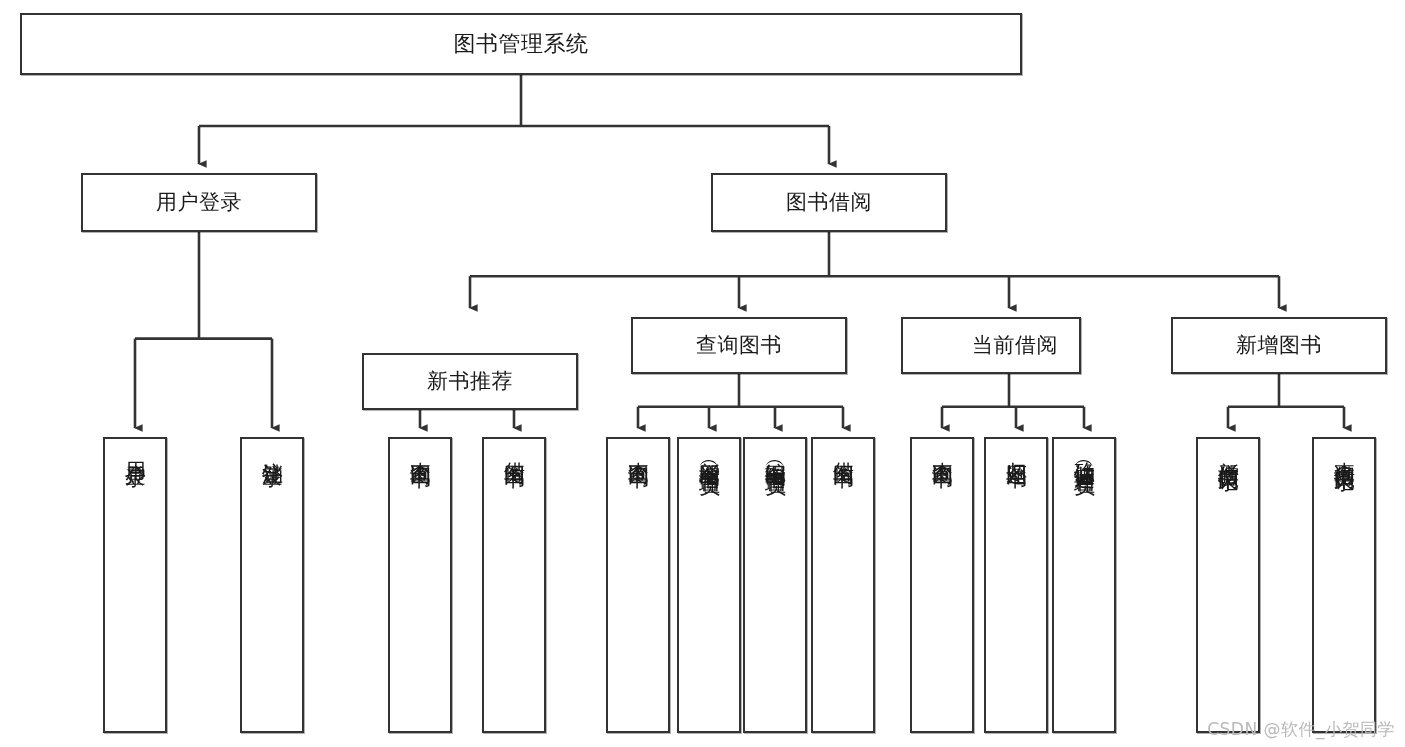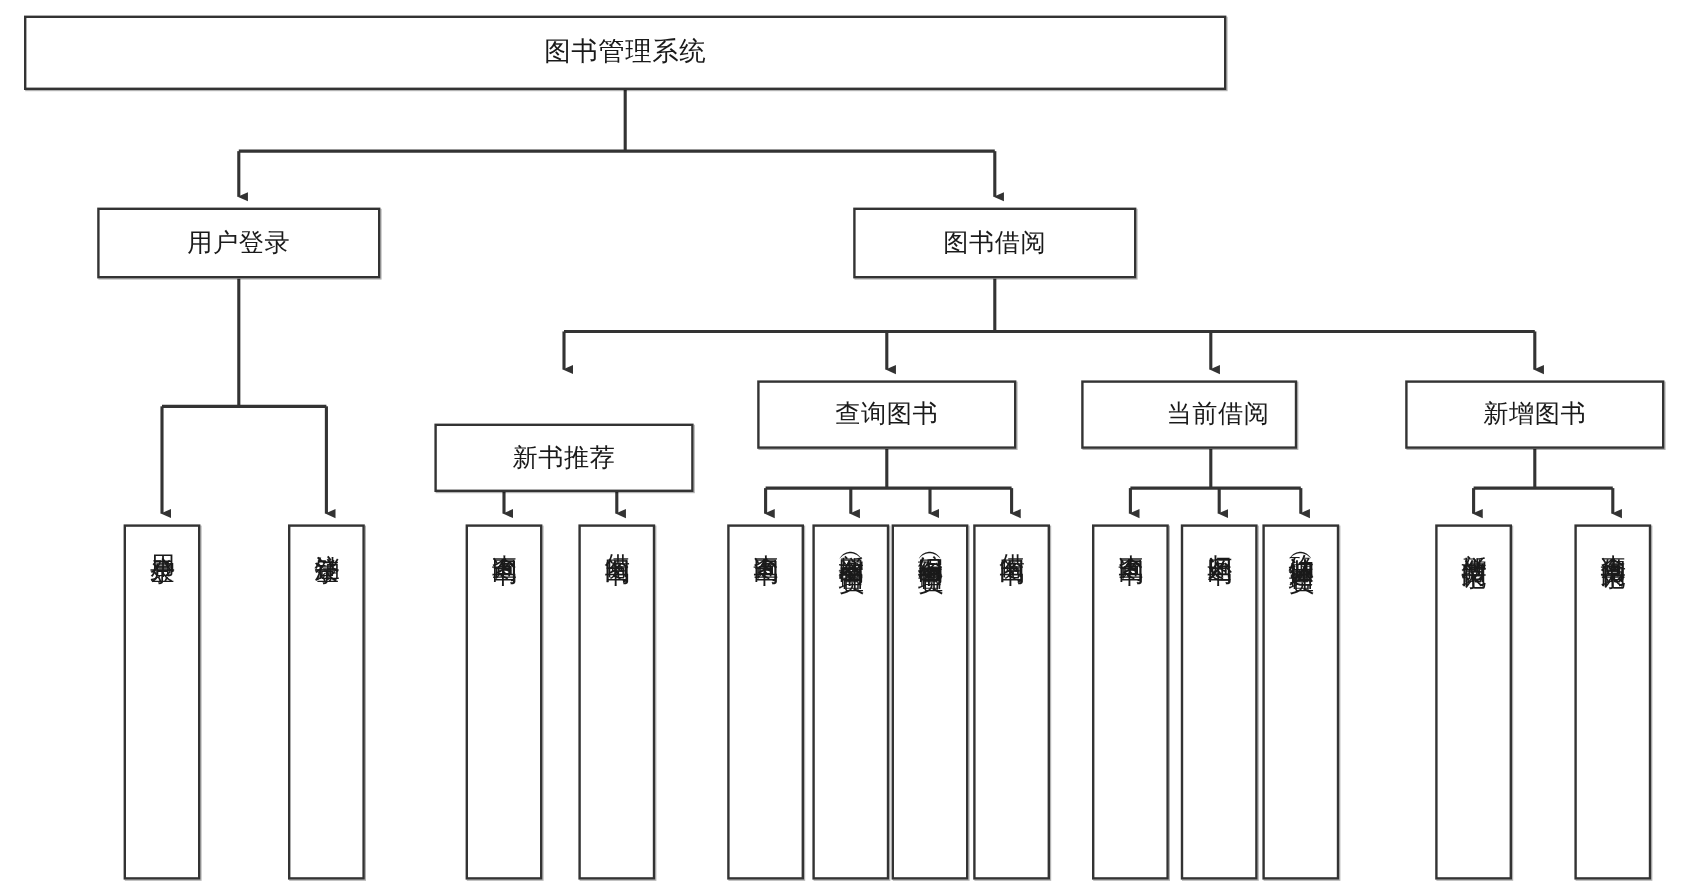--- a/index.html
+++ b/index.html
@@ -176,13 +176,14 @@
         <span class="label">确认归还（管理员）</span>
       </div>
       <div class="node v" style="left: 1196px; top: 437px; width: 64px; height: 296px;">
         <span class="label">新增借阅记录</span>
       </div>
       <div class="node v" style="left: 1312px; top: 437px; width: 64px; height: 296px;">
         <span class="label">查询借阅记录</span>
       </div>
     </div>
 
+  <div class="watermark">CSDN @软件_小贺同学</div>
 </div>
 
 </body></html>

